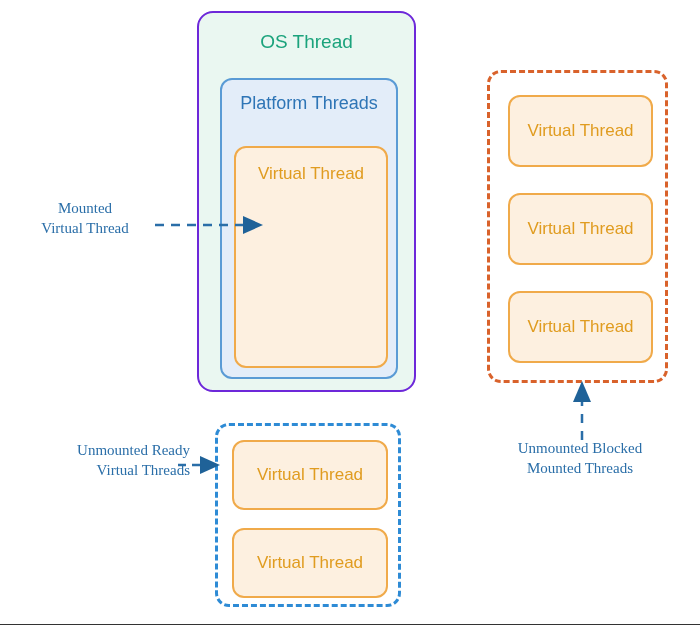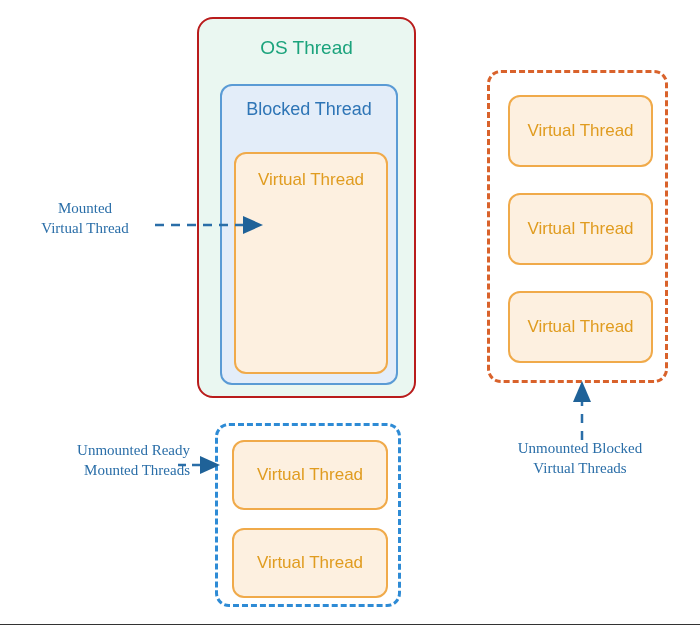--- a/index.html
+++ b/index.html
@@ -19,23 +19,23 @@
   }
 
   
   .box {
     position: absolute;
     box-sizing: border-box;
     border-radius: 14px;
   }
 
   .os-thread {
-    left: 197px;  top: 17px;
+    left: 197px;  top: 11px;
     width: 219px; height: 381px;
-    border: 2px solid #b91c1c;
+    border: 2px solid #6d28d9;
     background: #eaf7f1;
     border-radius: 16px;
   }
   .os-thread-label {
     position: absolute;
     left: 0; right: 0; top: 18px;
     text-align: center;
     color: #1ba37c;
     font-size: 19px;
   }
@@ -151,21 +151,21 @@
 </style>
 </head>
 <body>
 
 <div id="canvas">
 
   <div class="box os-thread">
     <div class="os-thread-label">OS Thread</div>
 
     <div class="box platform-thread">
-      <div class="platform-thread-label">Blocked Thread</div>
+      <div class="platform-thread-label">Platform Threads</div>
 
       <div class="vthread vthread-tall">
         <div class="vthread-label">Virtual Thread</div>
       </div>
     </div>
   </div>
 
   <div class="group group-blocked">
     <div class="vthread vthread-std gb-1">
       <div class="vthread-label">Virtual Thread</div>
@@ -189,29 +189,29 @@
 
   <div class="annotation ann-mounted">Mounted
 Virtual Thread</div>
 
   <svg class="connector" style="left:155px; top:205px; width:115px; height:40px;">
     <line x1="0" y1="20" x2="90" y2="20" stroke="#2a6ea8" stroke-width="2.5" stroke-dasharray="9,7"></line>
     <polygon points="88,11 108,20 88,29" fill="#1f6298"></polygon>
   </svg>
 
   <div class="annotation ann-ready">Unmounted Ready
-Mounted Threads</div>
+Virtual Threads</div>
 
   <svg class="connector" style="left:178px; top:445px; width:60px; height:40px;">
     <line x1="0" y1="20" x2="25" y2="20" stroke="#2a6ea8" stroke-width="2.5" stroke-dasharray="8,6"></line>
     <polygon points="22,11 42,20 22,29" fill="#1f6298"></polygon>
   </svg>
 
   <div class="annotation ann-blocked">Unmounted Blocked
-Virtual Threads</div>
+Mounted Threads</div>
 
   <svg class="connector" style="left:562px; top:378px; width:40px; height:62px;">
     <line x1="20" y1="62" x2="20" y2="22" stroke="#2a6ea8" stroke-width="2.5" stroke-dasharray="9,8"></line>
     <polygon points="11,24 20,3 29,24" fill="#1f6298"></polygon>
   </svg>
 
   <div class="bottom-rule"></div>
 
 </div>
 

